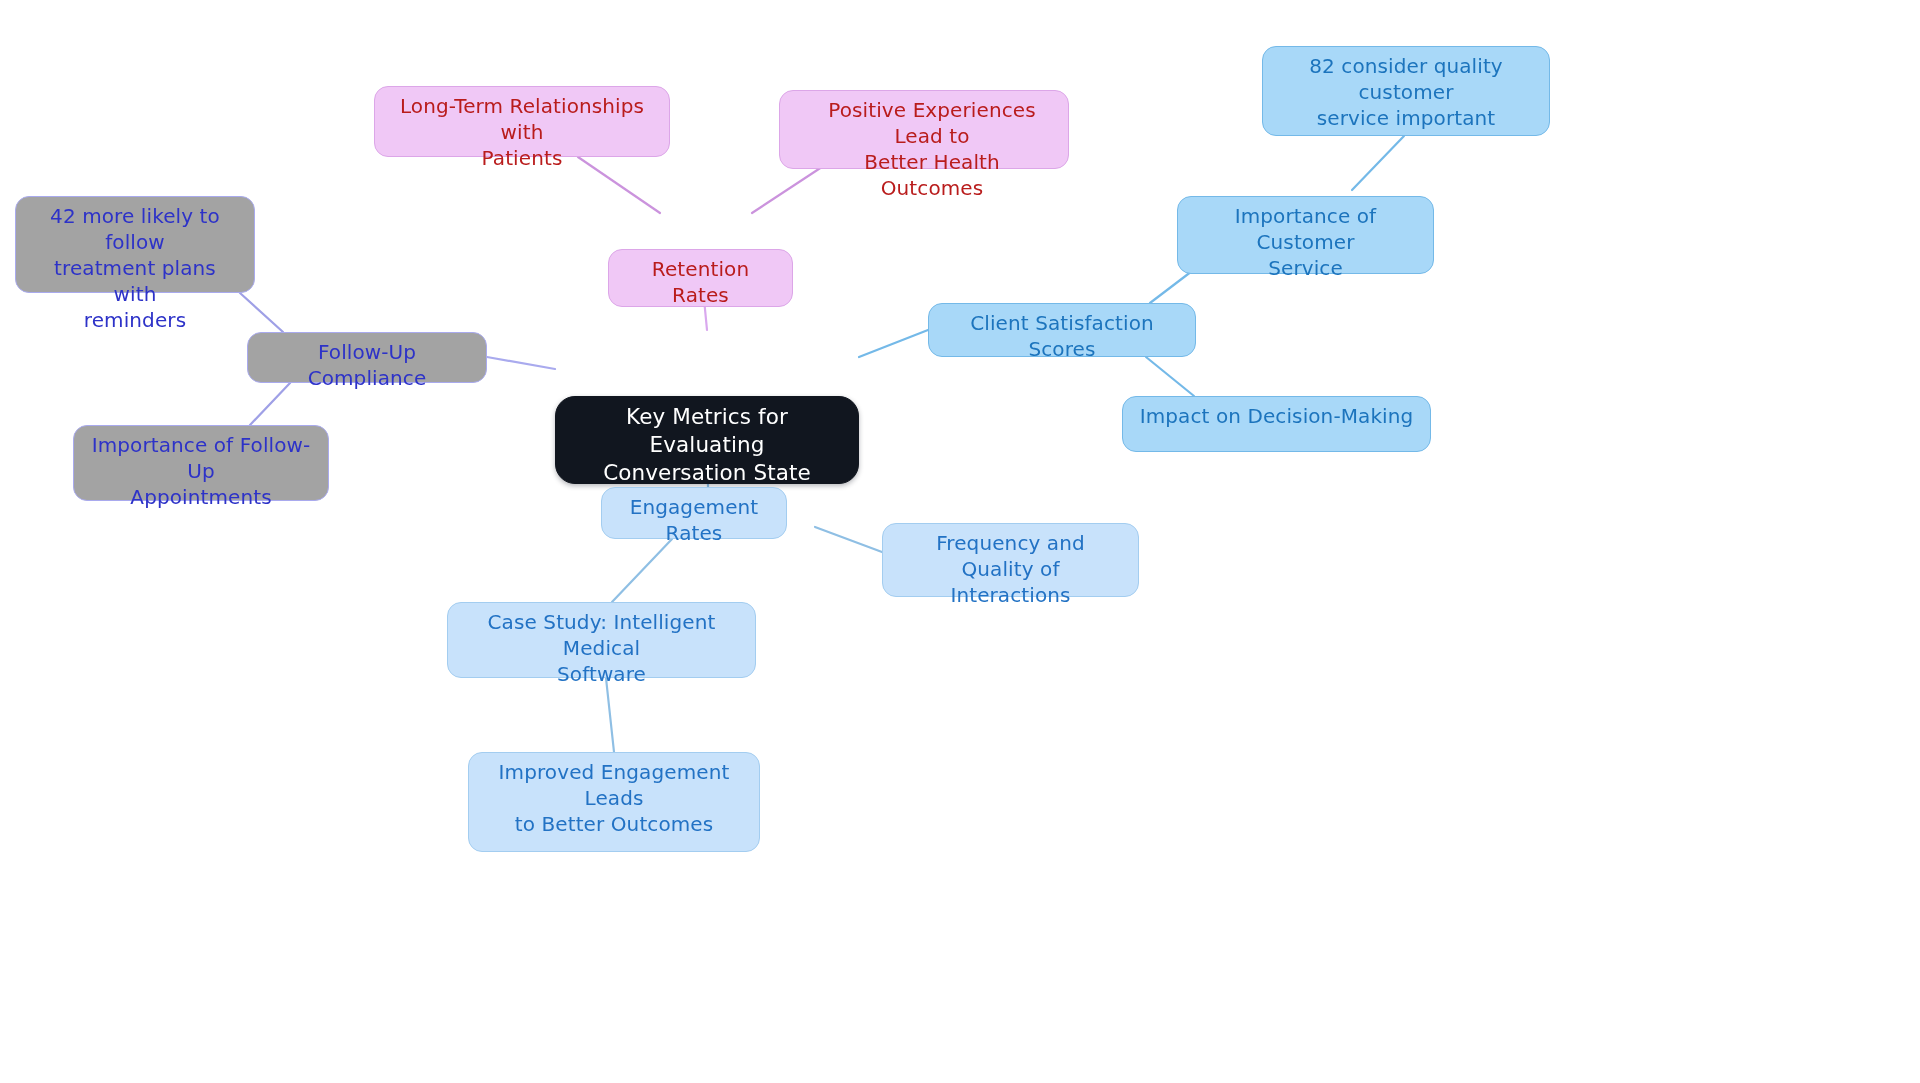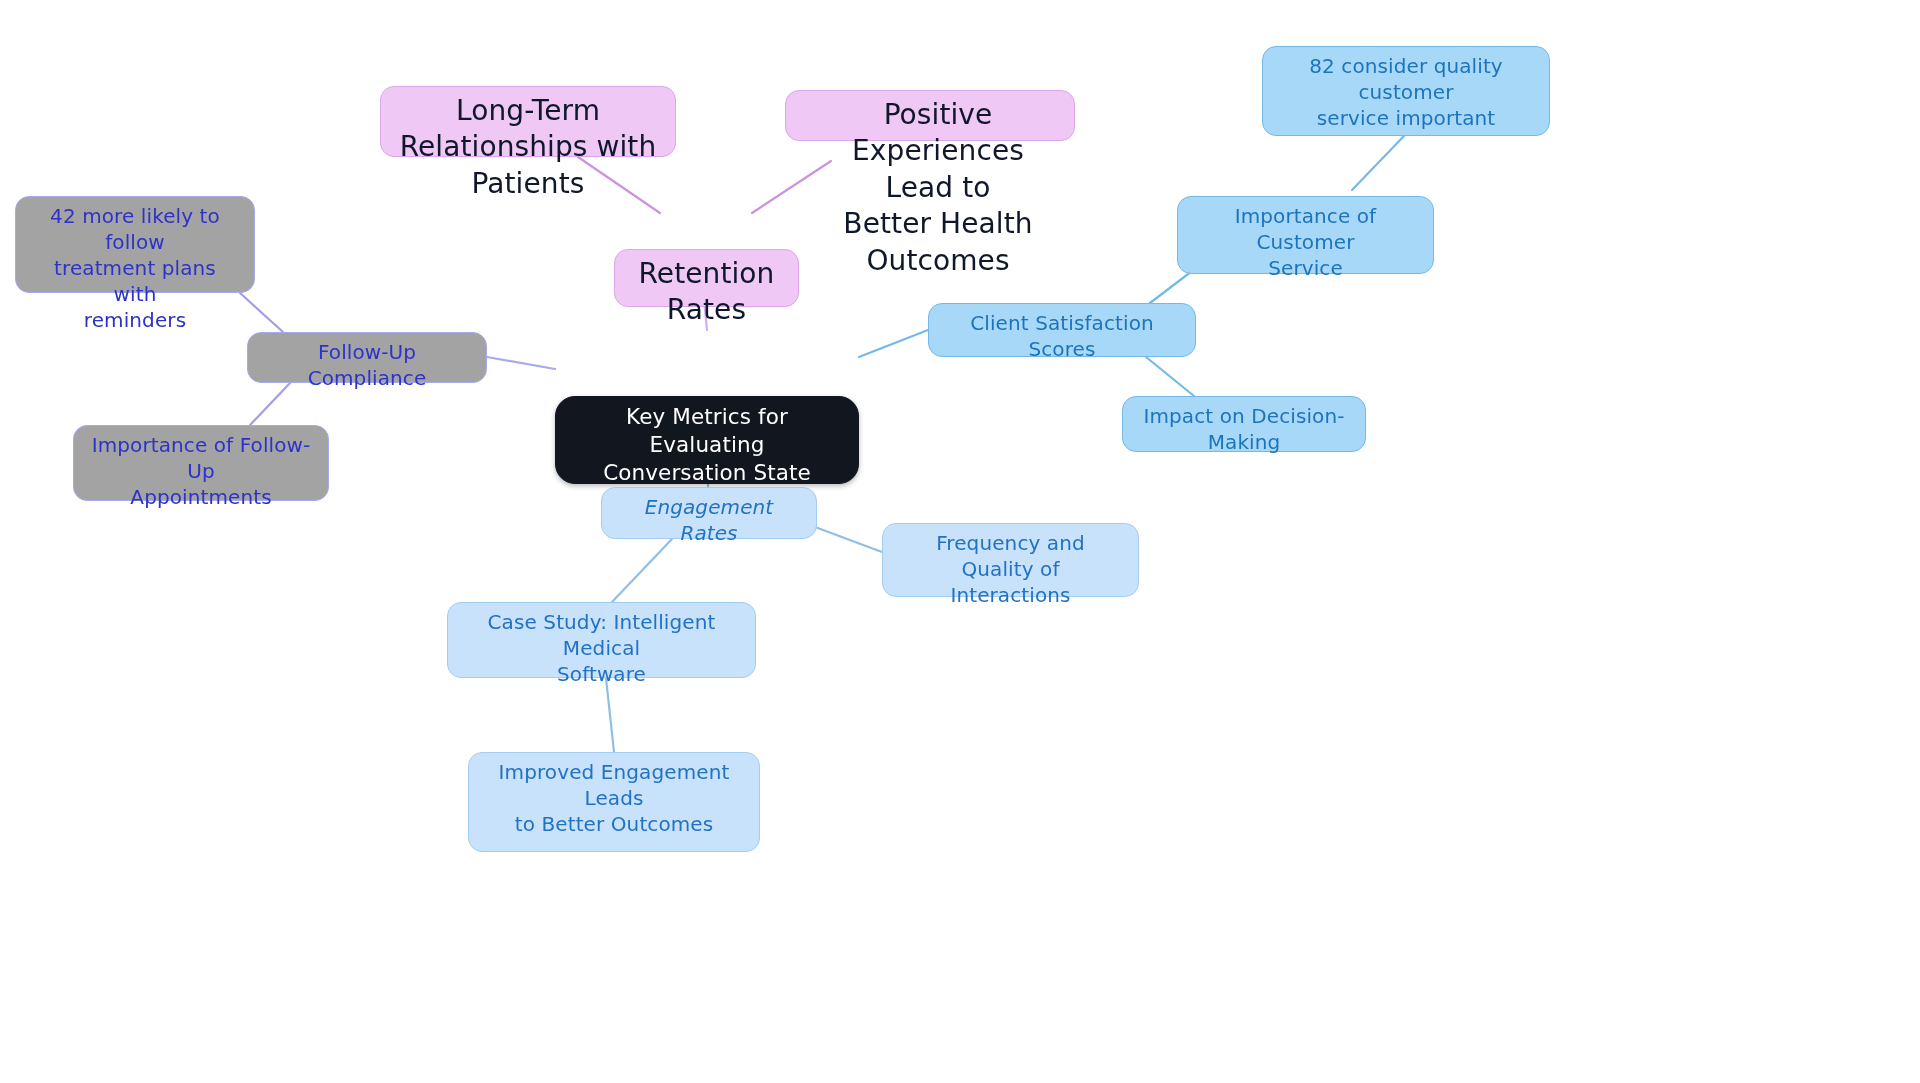--- a/index.html
+++ b/index.html
@@ -48,23 +48,22 @@
   }
   .node-lavender {
     background: #a3a3a3;
     border-color: #a9aaee;
     color: #2d32c8;
     font-size: 20px;
   }
   .node-orchid {
     background: #f0c8f6;
     border-color: #dca6e8;
-    color: #0f172a;
-    font-size: 28px;
-    margin-left: 6px;
+    color: #b91c1c;
+    font-size: 20px;
   }
   .node-blue {
     background: #a8d8f8;
     border-color: #74b9e8;
     color: #1c74bd;
     font-size: 20px;
   }
   .node-paleblue {
     background: #c8e2fb;
     border-color: #a3cdf0;
@@ -91,35 +90,35 @@
       <line x1="815" y1="527" x2="882" y2="552" stroke="#8fbfe4" stroke-width="2.2" stroke-linecap="round"></line>
       <line x1="672" y1="539" x2="612" y2="602" stroke="#8fbfe4" stroke-width="2.2" stroke-linecap="round"></line>
       <line x1="606" y1="678" x2="614" y2="752" stroke="#8fbfe4" stroke-width="2.2" stroke-linecap="round"></line>
     </svg>
   <div id="node-layer">
       <div class="node node-root" style="left: 555px; top: 396px; width: 304px; height: 88px;"><span>Key Metrics for Evaluating
 Conversation State Retention</span></div>
       <div class="node node-orchid" style="left: 608px; top: 249px; width: 185px; height: 58px;"><span>Retention Rates</span></div>
       <div class="node node-orchid" style="left: 374px; top: 86px; width: 296px; height: 71px;"><span>Long-Term Relationships with
 Patients</span></div>
-      <div class="node node-orchid" style="left: 779px; top: 90px; width: 290px; height: 51px; padding-left: 30px;"><span>Positive Experiences Lead to
+      <div class="node node-orchid" style="left: 779px; top: 90px; width: 290px; height: 79px; padding-left: 30px;"><span>Positive Experiences Lead to
 Better Health Outcomes</span></div>
       <div class="node node-lavender" style="left: 247px; top: 332px; width: 240px; height: 51px;"><span>Follow-Up Compliance</span></div>
       <div class="node node-lavender" style="left: 15px; top: 196px; width: 240px; height: 97px;"><span>42 more likely to follow
 treatment plans with
 reminders</span></div>
       <div class="node node-lavender" style="left: 33px; top: 425px; width: 256px; height: 76px; margin-left: 40px;"><span>Importance of Follow-Up
 Appointments</span></div>
       <div class="node node-blue" style="left: 928px; top: 303px; width: 268px; height: 54px;"><span>Client Satisfaction Scores</span></div>
       <div class="node node-blue" style="left: 1177px; top: 190px; width: 257px; height: 78px; margin-top: 6px;"><span>Importance of Customer
 Service</span></div>
-      <div class="node node-blue" style="left: 1122px; top: 396px; width: 244px; height: 56px;"><span>Impact on Decision-Making</span></div>
+      <div class="node node-blue" style="left: 1122px; top: 396px; width: 309px; height: 56px;"><span>Impact on Decision-Making</span></div>
       <div class="node node-blue" style="left: 1262px; top: 46px; width: 288px; height: 90px;"><span>82 consider quality customer
 service important</span></div>
-      <div class="node node-paleblue" style="left: 601px; top: 487px; width: 216px; height: 52px; font-style: italic;"><span>Engagement Rates</span></div>
+      <div class="node node-paleblue" style="left: 601px; top: 487px; width: 186px; height: 52px;"><span>Engagement Rates</span></div>
       <div class="node node-paleblue" style="left: 882px; top: 523px; width: 257px; height: 74px;"><span>Frequency and Quality of
 Interactions</span></div>
       <div class="node node-paleblue" style="left: 447px; top: 602px; width: 309px; height: 76px;"><span>Case Study: Intelligent Medical
 Software</span></div>
       <div class="node node-paleblue" style="left: 468px; top: 752px; width: 292px; height: 100px;"><span>Improved Engagement Leads
 to Better Outcomes</span></div>
     </div>
 </div>
 
 </body></html>

